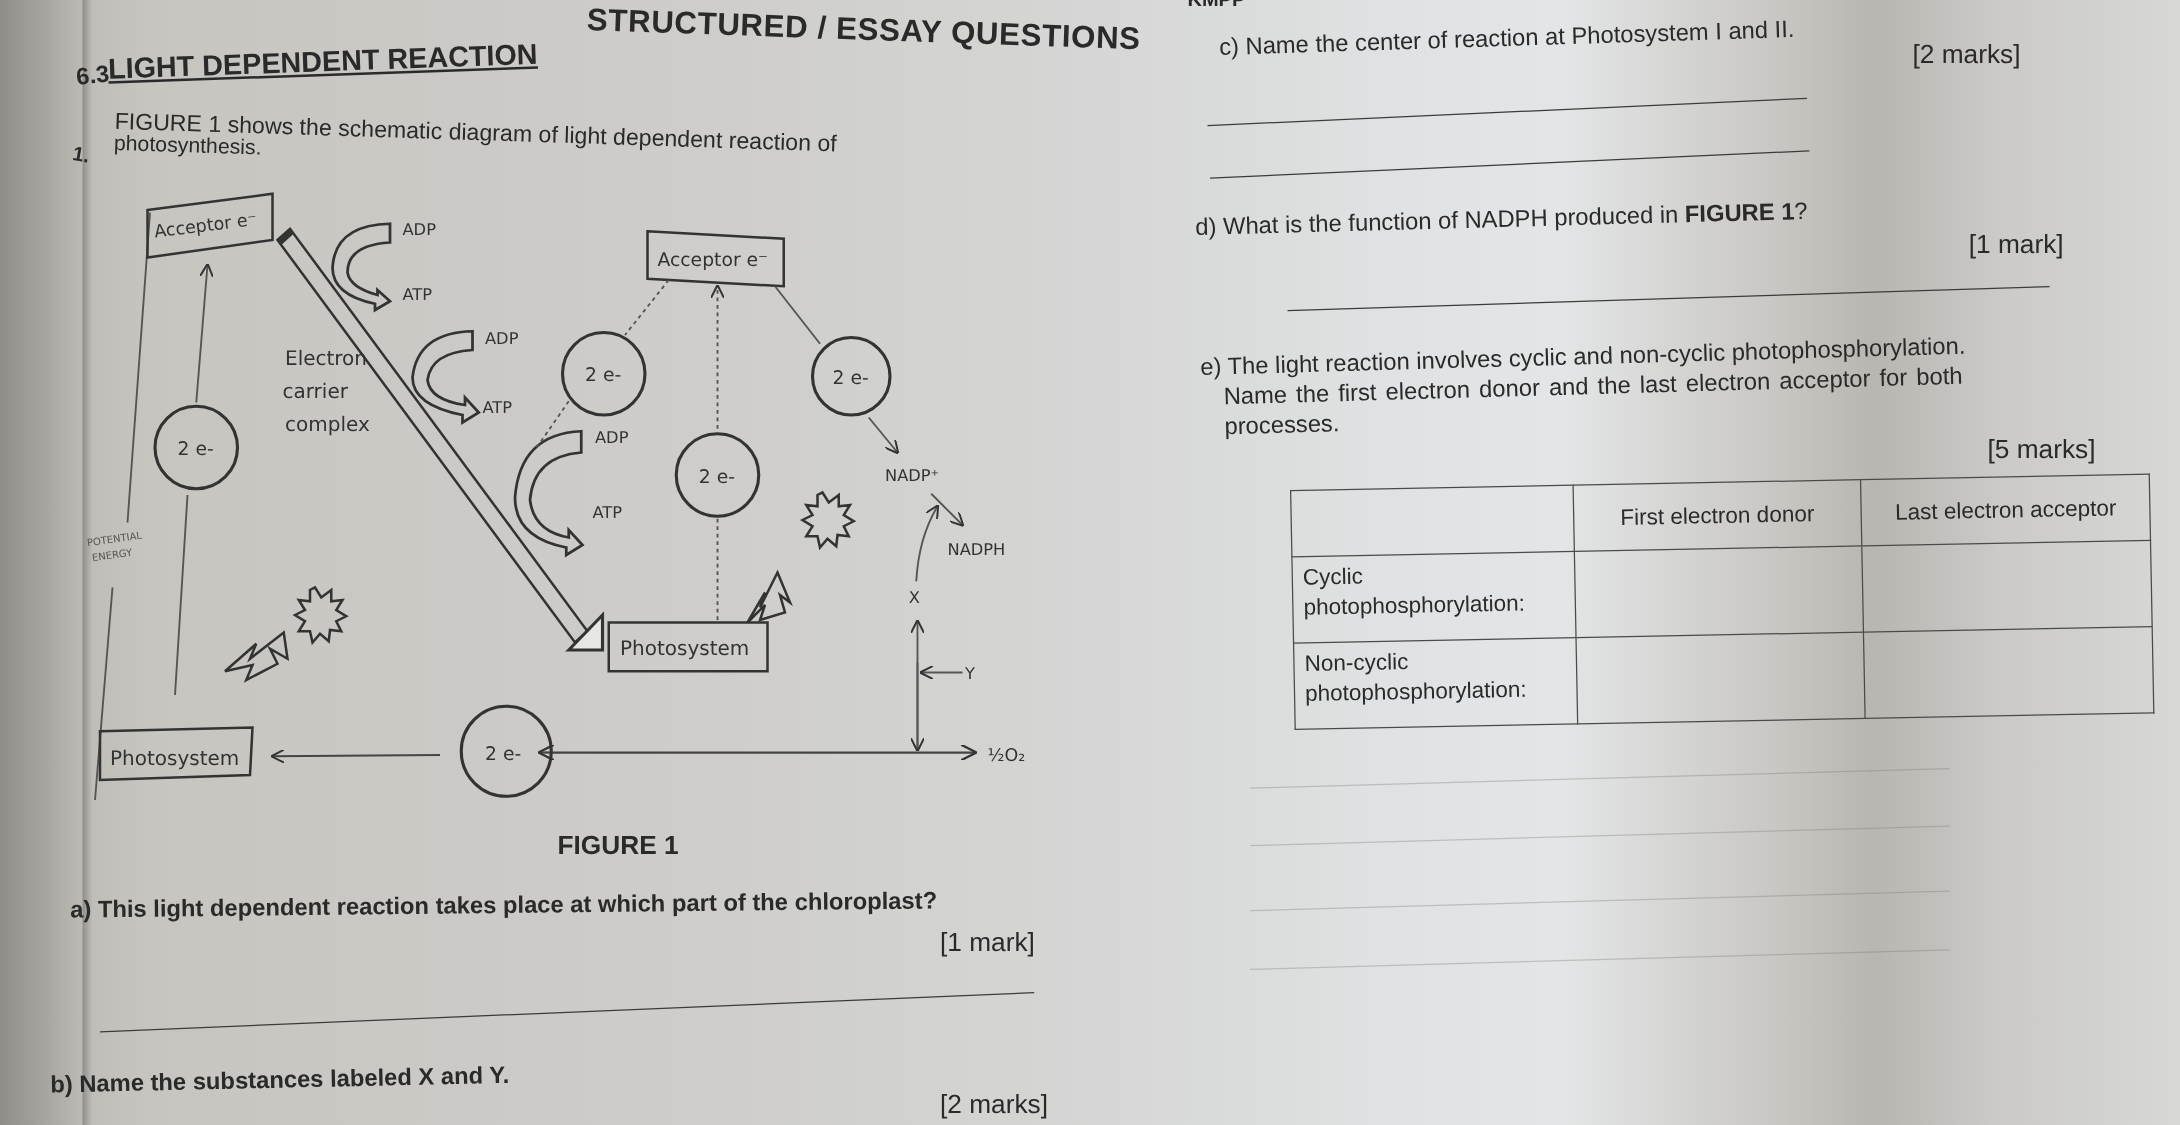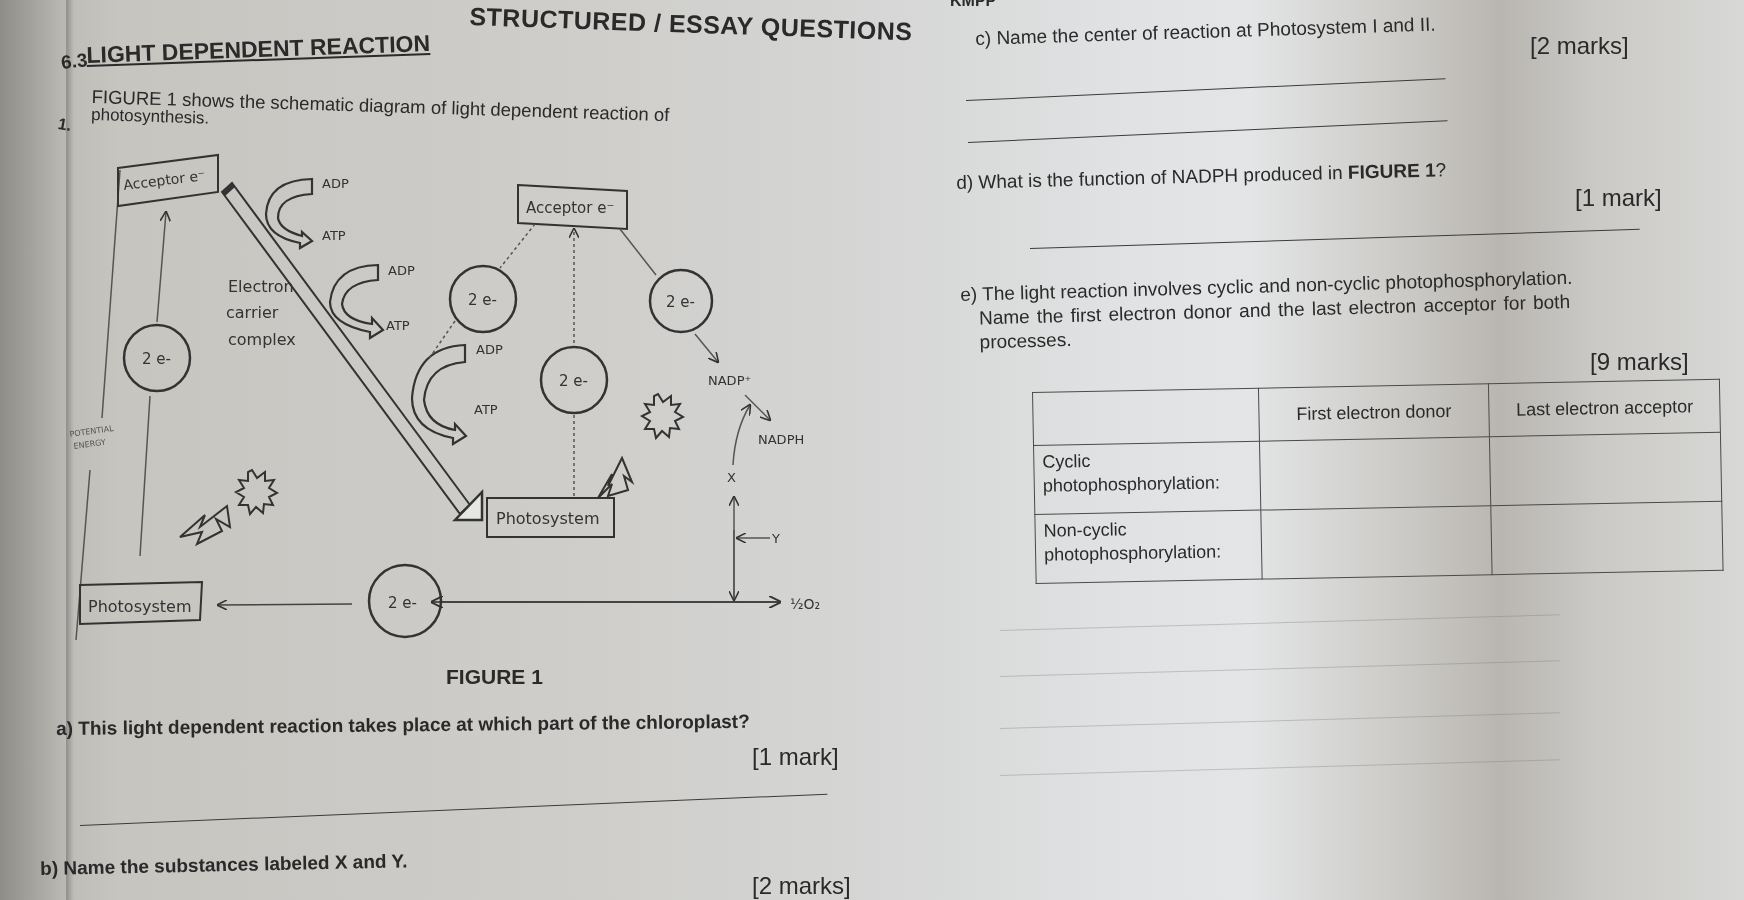--- a/index.html
+++ b/index.html
@@ -16,21 +16,21 @@
   .header-title { left: 470px; top: 2px; font-size: 25px; font-weight: bold; transform: rotate(2deg); transform-origin: left top; letter-spacing: 0.5px; }
   .header-code { left: 950px; top: -8px; font-size: 16px; font-weight: bold; }
   .section-num { left: 60px; top: 52px; font-size: 19px; font-weight: bold; transform: rotate(-6deg); transform-origin: left top; }
   .section-title { left: 86px; top: 42px; font-size: 23px; font-weight: bold; text-decoration: underline; transform: rotate(-2deg); transform-origin: left top; }
   .intro { left: 92px; top: 88px; font-size: 18.5px; transform: rotate(1.8deg); transform-origin: left top; line-height: 18px; }
   .qnum { left: 58px; top: 116px; font-size: 16px; font-weight: bold; transform: rotate(10deg); }
   .diagram { position: absolute; left: 0; top: 140px; width: 900px; height: 520px; }
   .figure-caption { left: 446px; top: 665px; font-size: 21px; font-weight: bold; }
   .q-text { font-size: 19px; }
   .q-bold { font-weight: bold; }
-  .marks { font-size: 24px; }
+  .marks { font-size: 21px; }
   .answer-line { position: absolute; height: 0; border-top: 1.5px solid #3b3b3b; transform-origin: left center; }
   .faint-line { position: absolute; height: 0; border-top: 1px solid rgba(120,120,120,0.35); transform-origin: left center; }
   table.answer-table {
     position: absolute; left: 1032px; top: 392px; width: 688px;
     border-collapse: collapse; font-size: 18px;
     transform: rotate(-1.1deg); transform-origin: left top;
   }
   table.answer-table td, table.answer-table th {
     border: 1.5px solid #4a4a4a; padding: 4px 8px; font-weight: normal; text-align: left; vertical-align: top;
   }
@@ -200,21 +200,21 @@
   <span>d) What is the function of NADPH produced in </span><span style="font-weight:bold;">FIGURE 1</span><span>?</span>
 </div>
 <div class="abs marks" style="left:1575px; top:184px;">[1 mark]</div>
 <div class="answer-line" style="left:1030px; top:248px; width:610px; transform:rotate(-1.8deg);"></div>
 
 <div class="abs q-text" style="left:960px; top:283px; transform:rotate(-1.6deg); transform-origin:left top; line-height:24px;">
   <div>e) The light reaction involves cyclic and non-cyclic photophosphorylation.</div>
   <div style="padding-left:18px; word-spacing:2px;">Name the first electron donor and the last electron acceptor for both</div>
   <div style="padding-left:18px;">processes.</div>
 </div>
-<div class="abs marks" style="left:1590px; top:348px;">[9 marks]</div>
+<div class="abs marks" style="left:1590px; top:348px;">[5 marks]</div>
 
 <table class="answer-table">
   <tbody>
       <tr>
     <th></th>
     <th>First electron donor</th>
     <th>Last electron acceptor</th>
   </tr>
   <tr>
     <td class="rowhead">

